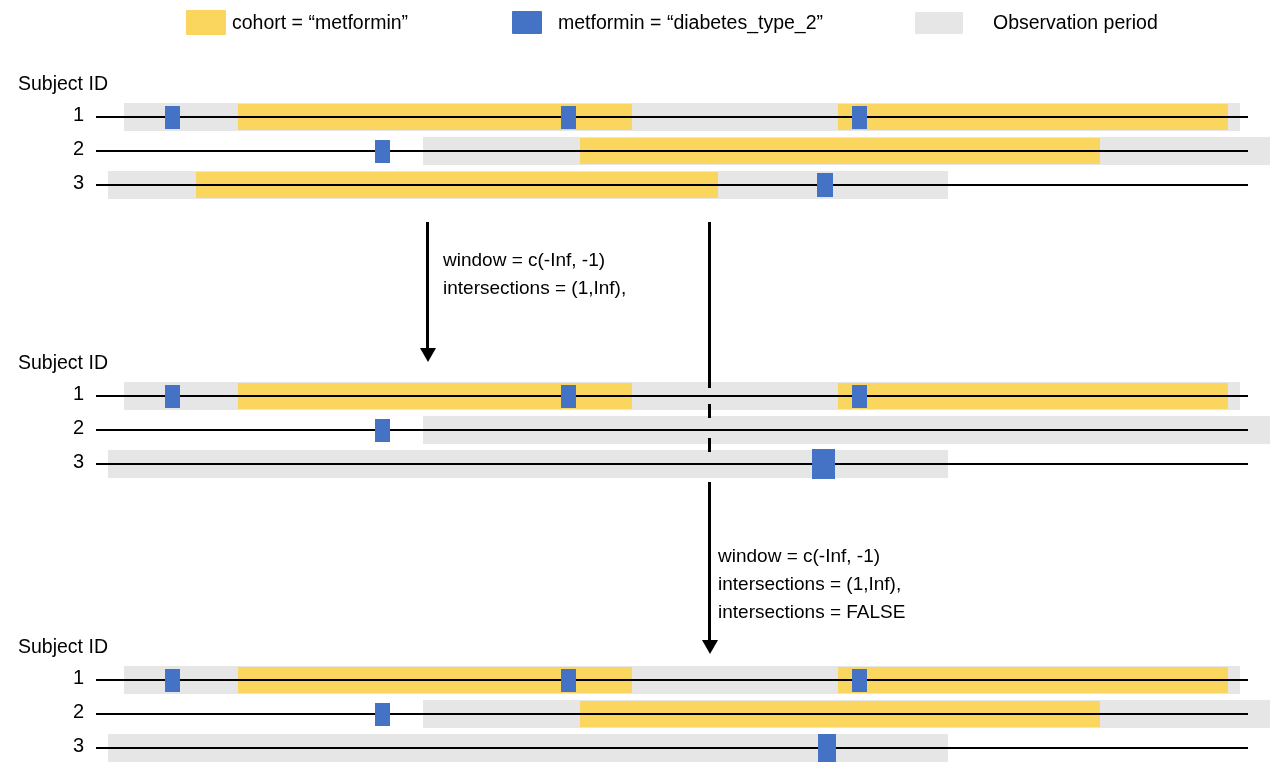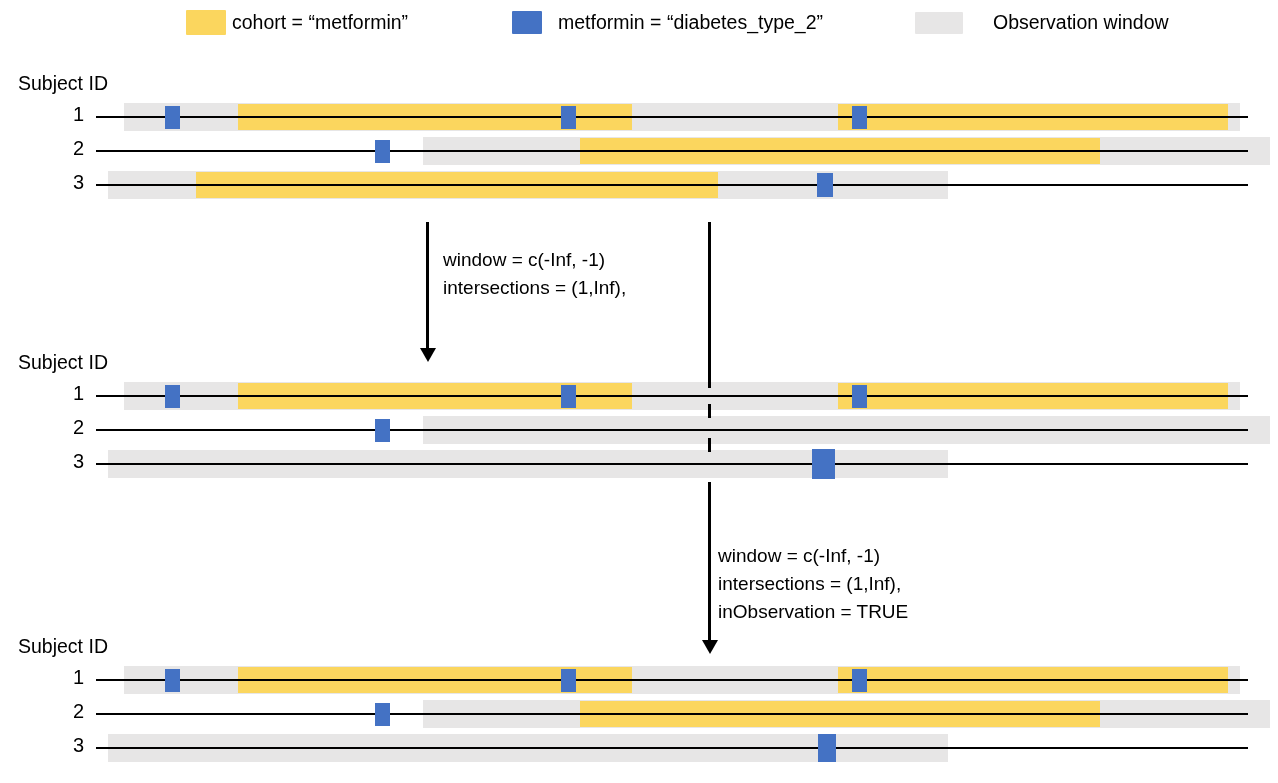--- a/index.html
+++ b/index.html
@@ -47,21 +47,21 @@
       <div class="legend-item" style="left: 0px; top: 0px;">
         <span class="swatch" style="position: absolute; left: 186px; top: 10px; width: 40px; height: 25px; background: rgb(251, 214, 94);"></span>
         <span class="legend-label" style="position: absolute; left: 232px; top: 13px;">cohort = “metformin”</span>
       </div>
       <div class="legend-item" style="left: 0px; top: 0px;">
         <span class="swatch" style="position: absolute; left: 512px; top: 11px; width: 30px; height: 23px; background: rgb(68, 114, 196);"></span>
         <span class="legend-label" style="position: absolute; left: 558px; top: 13px;">metformin = “diabetes_type_2”</span>
       </div>
       <div class="legend-item" style="left: 0px; top: 0px;">
         <span class="swatch" style="position: absolute; left: 915px; top: 12px; width: 48px; height: 22px; background: rgb(231, 230, 230);"></span>
-        <span class="legend-label" style="position: absolute; left: 993px; top: 13px;">Observation window</span>
+        <span class="legend-label" style="position: absolute; left: 993px; top: 13px;">Observation period</span>
       </div>
     </div>
 
   <div id="dynamic-layer">
       <div class="block-title" style="left: 18px; top: 74px;">Subject ID</div>
       <div class="block" style="top: 100px; height: 110px;">
         <div class="row" style="top: 0px;">
           <div class="row-label">1</div>
           <div class="obs" style="left: 124px; width: 1116px;"></div>
           <div class="cohort" style="left: 238px; width: 394px;"></div>
@@ -144,17 +144,17 @@
       <div class="arrowhead" style="left: 419.5px; top: 348px;"></div>
       <div class="annot" style="left: 443px; top: 246px;">
         <div>window = c(-Inf, -1)</div>
         <div>intersections = (1,Inf),</div>
       </div>
       <div class="vline" style="left: 708px; top: 482px; height: 158px;"></div>
       <div class="arrowhead" style="left: 701.5px; top: 640px;"></div>
       <div class="annot" style="left: 718px; top: 542px;">
         <div>window = c(-Inf, -1)</div>
         <div>intersections = (1,Inf),</div>
-        <div>inObservation = TRUE</div>
+        <div>intersections = FALSE</div>
       </div>
     </div>
 
 </div>
 
 </body></html>

